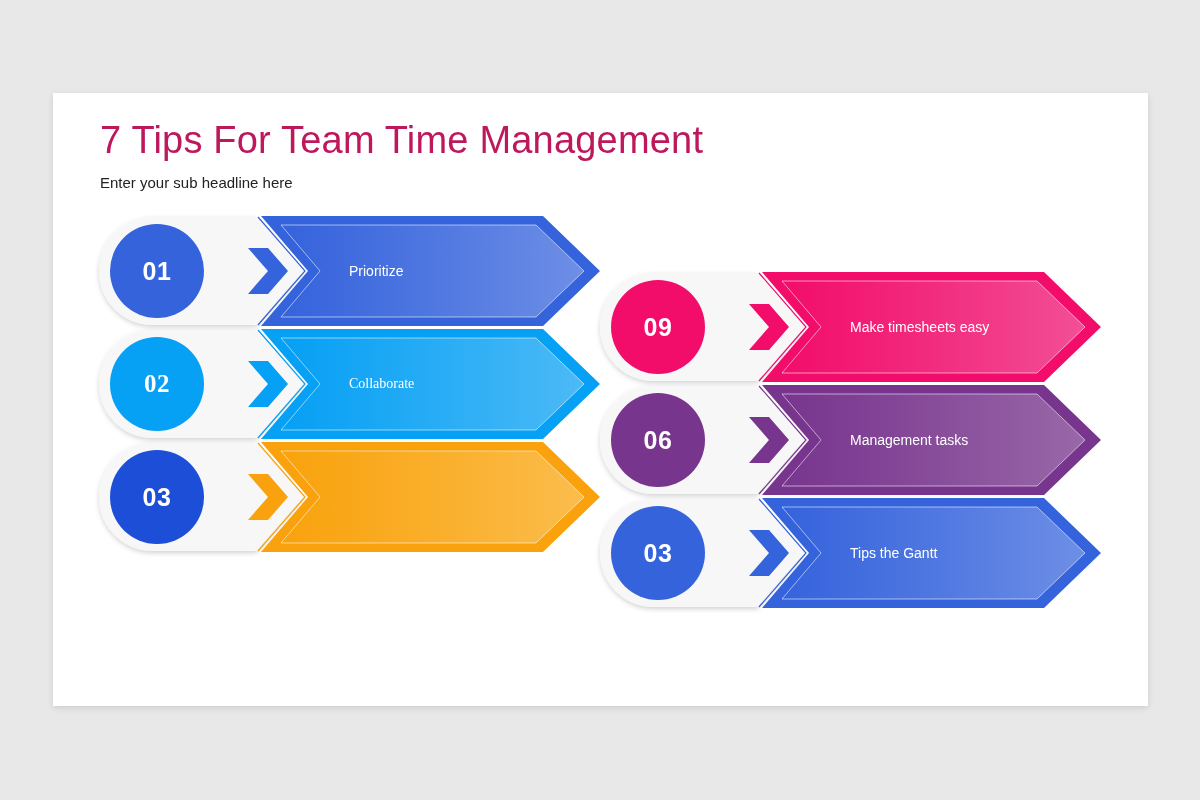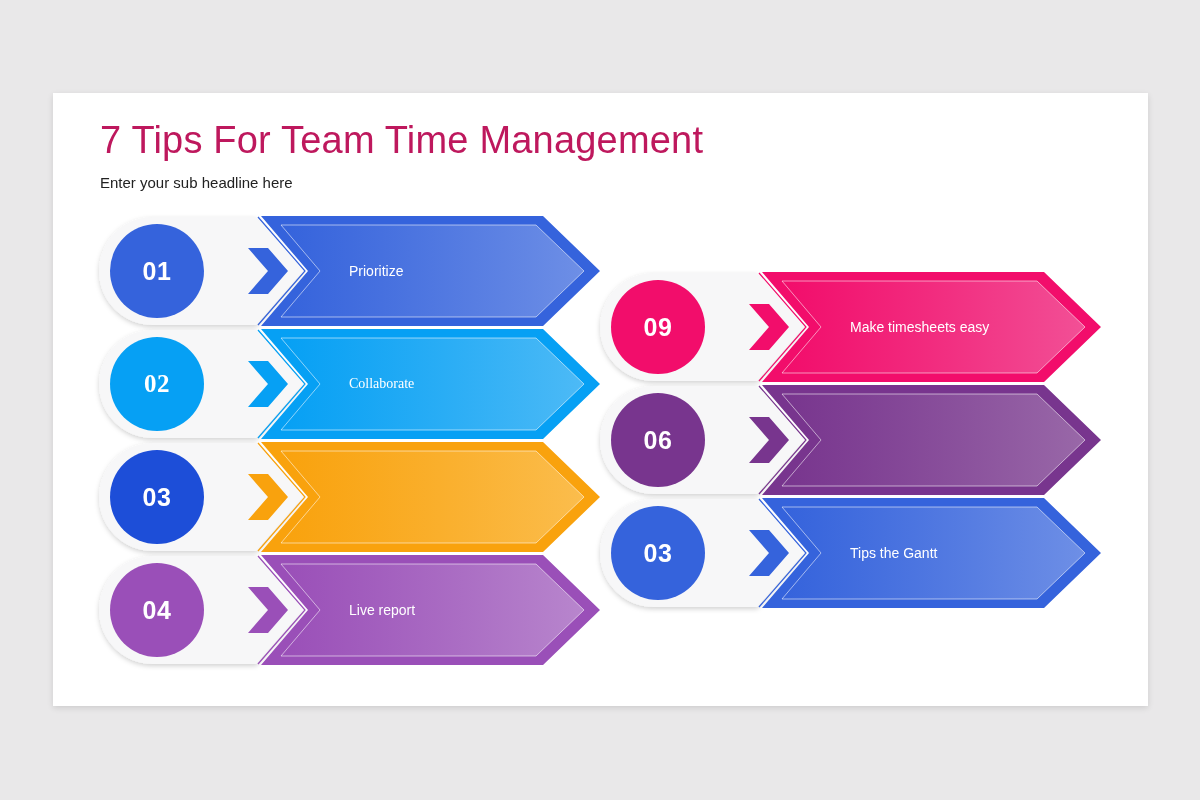--- a/index.html
+++ b/index.html
@@ -130,44 +130,20 @@
       <path class="outline" d="M160 1 L207 55 L160 109" fill="none" stroke-width="1.2" stroke="#f9a20d"></path>
 
       <path class="chev" d="M150 32 H170 L190 55 L170 78 H150 L170 55 Z" fill="#f9a20d"></path>
 
       <path class="outer" d="M163 0 H445 L502 55 L445 110 H163 L210 55 Z" fill="#f9a20d"></path>
 
       <path d="M183 9 H438 L486 55 L438 101 H183 L222 55 Z" fill="url(#g2)" stroke="rgba(255,255,255,0.55)" stroke-width="1"></path>
     </svg>
     <div class="num" style="background: #1d4ed8;">03</div>
   </div>
-  <div class="item" style="left:45px; top:462px;">
-    <svg class="shape" width="502" height="110" viewBox="0 0 502 110">
-      <defs>
-        <linearGradient id="g3" x1="0" y1="0" x2="1" y2="0">
-          <stop offset="0" class="stop-a" stop-color="#9a4fb8" stop-opacity="0.85"></stop>
-          <stop offset="1" class="stop-b" stop-color="#b886cd"></stop>
-        </linearGradient>
-        <filter id="sh3" x="-10%" y="-10%" width="120%" height="130%">
-          <feDropShadow dx="0" dy="2" stdDeviation="2.5" flood-color="#000" flood-opacity="0.18"></feDropShadow>
-        </filter>
-      </defs>
-
-      <path d="M55 1 H158 L205 55 L158 109 H55 A54 54 0 0 1 55 1 Z" fill="#f7f7f8" filter="url(#sh3)"></path>
-      <path class="outline" d="M160 1 L207 55 L160 109" fill="none" stroke-width="1.2" stroke="#9a4fb8"></path>
-
-      <path class="chev" d="M150 32 H170 L190 55 L170 78 H150 L170 55 Z" fill="#9a4fb8"></path>
-
-      <path class="outer" d="M163 0 H445 L502 55 L445 110 H163 L210 55 Z" fill="#9a4fb8"></path>
-
-      <path d="M183 9 H438 L486 55 L438 101 H183 L222 55 Z" fill="url(#g3)" stroke="rgba(255,255,255,0.55)" stroke-width="1"></path>
-    </svg>
-    <div class="num" style="background: rgb(154, 79, 184);">04</div>
-    <div class="label">Live report</div>
-  </div>
   <div class="item" style="left:546px; top:179px;">
     <svg class="shape" width="502" height="110" viewBox="0 0 502 110">
       <defs>
         <linearGradient id="g4" x1="0" y1="0" x2="1" y2="0">
           <stop offset="0" class="stop-a" stop-color="#f20d6b" stop-opacity="0.85"></stop>
           <stop offset="1" class="stop-b" stop-color="#f25096"></stop>
         </linearGradient>
         <filter id="sh4" x="-10%" y="-10%" width="120%" height="130%">
           <feDropShadow dx="0" dy="2" stdDeviation="2.5" flood-color="#000" flood-opacity="0.18"></feDropShadow>
         </filter>
@@ -200,20 +176,21 @@
       <path d="M55 1 H158 L205 55 L158 109 H55 A54 54 0 0 1 55 1 Z" fill="#f7f7f8" filter="url(#sh5)"></path>
       <path class="outline" d="M160 1 L207 55 L160 109" fill="none" stroke-width="1.2" stroke="#78358e"></path>
 
       <path class="chev" d="M150 32 H170 L190 55 L170 78 H150 L170 55 Z" fill="#78358e"></path>
 
       <path class="outer" d="M163 0 H445 L502 55 L445 110 H163 L210 55 Z" fill="#78358e"></path>
 
       <path d="M183 9 H438 L486 55 L438 101 H183 L222 55 Z" fill="url(#g5)" stroke="rgba(255,255,255,0.55)" stroke-width="1"></path>
     </svg>
     <div class="num" style="background: rgb(120, 53, 142);">06</div>
+    <div class="label">Management tasks</div>
   </div>
   <div class="item" style="left:546px; top:405px;">
     <svg class="shape" width="502" height="110" viewBox="0 0 502 110">
       <defs>
         <linearGradient id="g6" x1="0" y1="0" x2="1" y2="0">
           <stop offset="0" class="stop-a" stop-color="#3563dc" stop-opacity="0.85"></stop>
           <stop offset="1" class="stop-b" stop-color="#6e8fe6"></stop>
         </linearGradient>
         <filter id="sh6" x="-10%" y="-10%" width="120%" height="130%">
           <feDropShadow dx="0" dy="2" stdDeviation="2.5" flood-color="#000" flood-opacity="0.18"></feDropShadow>

